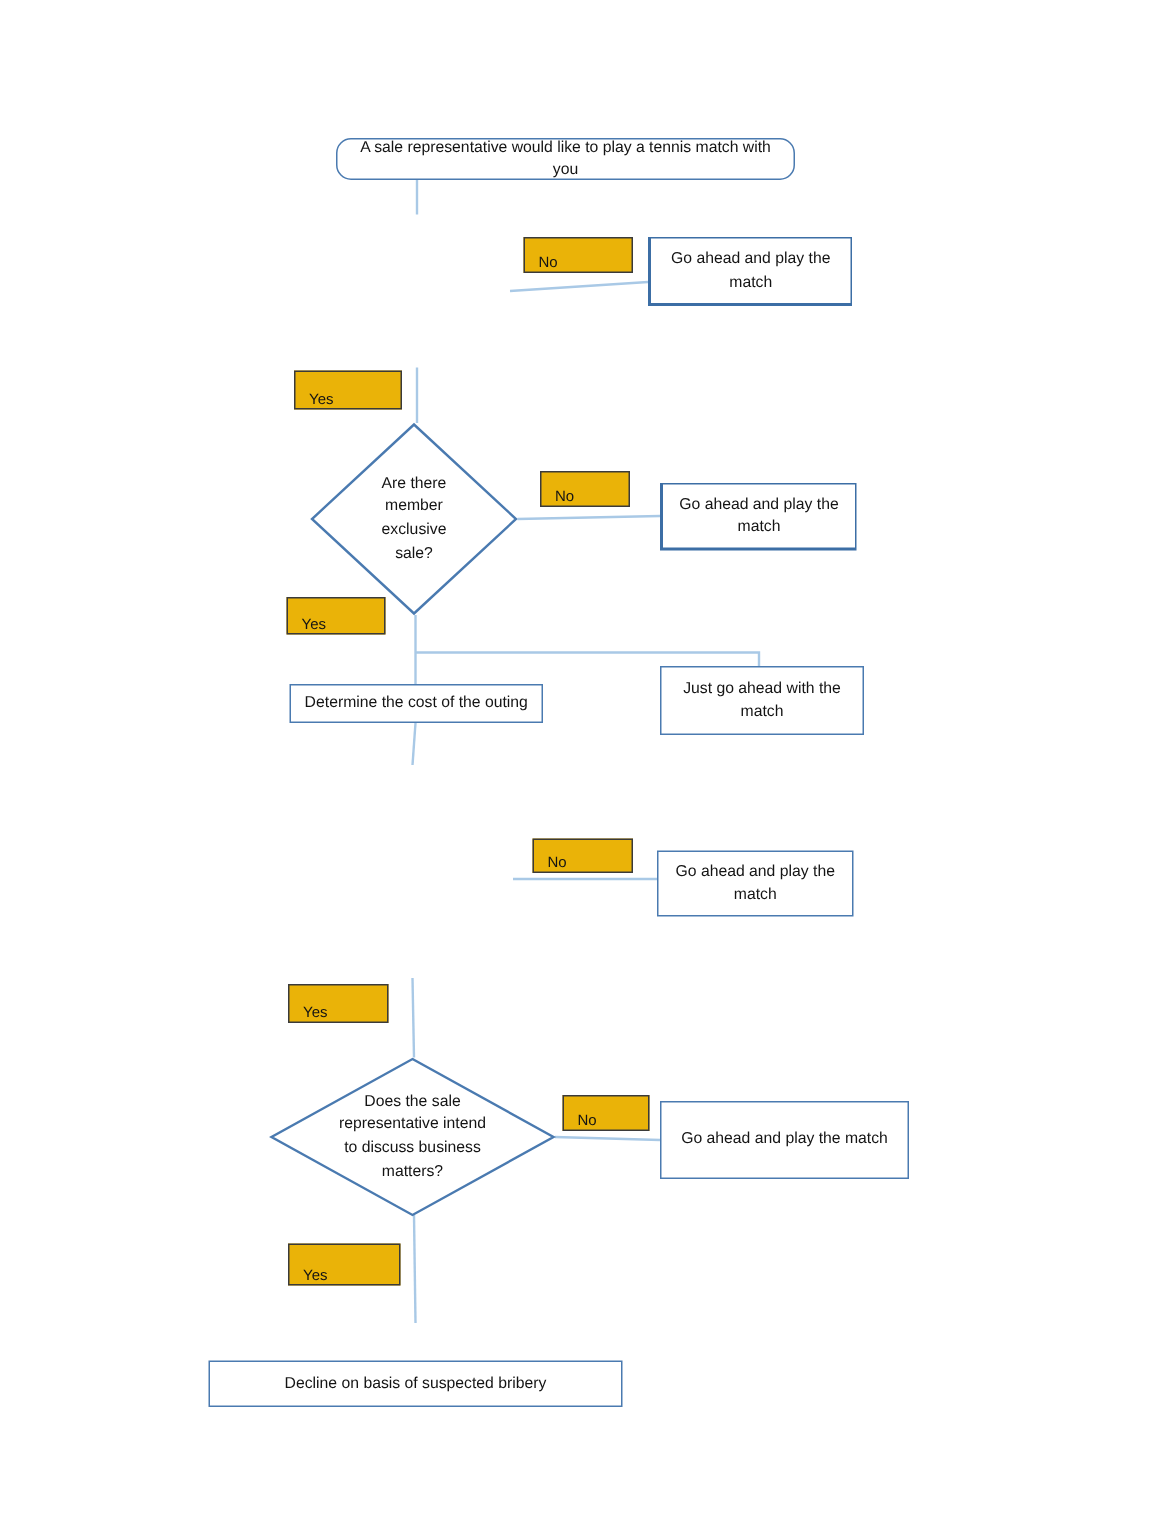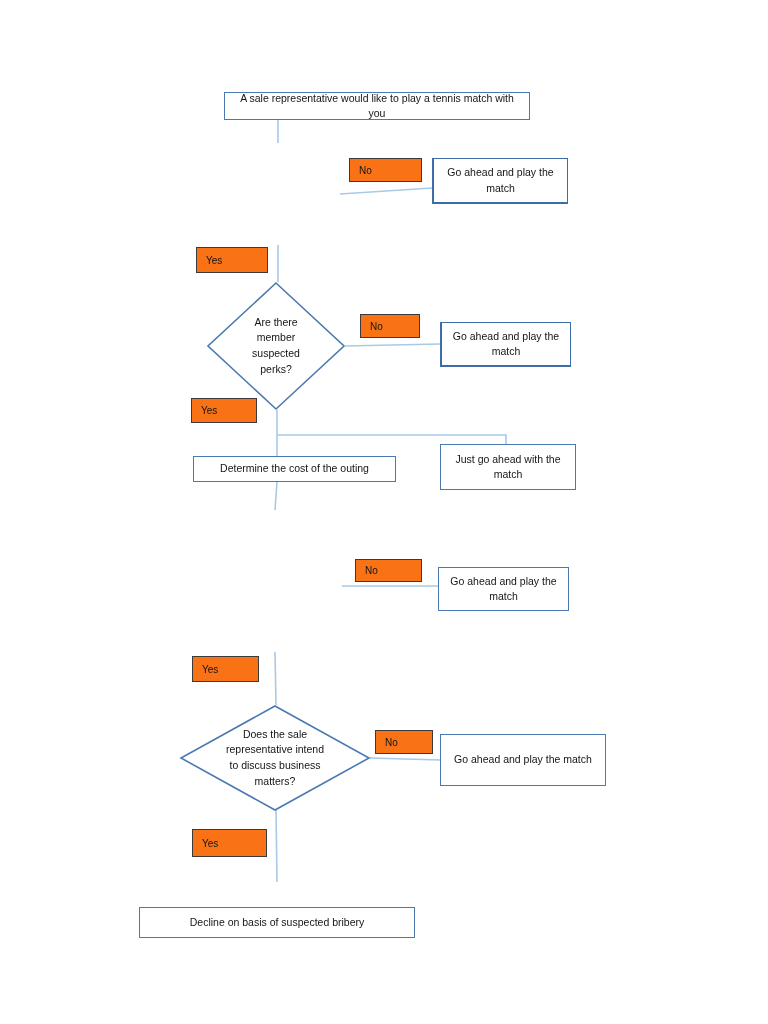--- a/index.html
+++ b/index.html
@@ -51,21 +51,22 @@
     border-left-width: 2.4px;
   }
   
   .label-box {
     border: 1.4px solid #3a3a3a;
     font-size: 10px;
     justify-content: flex-start;
     padding-left: 9px;
     text-align: left;
     color: #141414;
-    background: #f97316;
+    background: #eab308;
+    align-items: flex-end;
   }
   
   .decision {
     position: absolute;
   }
   .decision svg {
     position: absolute;
     left: 0;
     top: 0;
     overflow: visible;
@@ -121,21 +122,21 @@
       <path d="M342,586 L438,586"></path>
 
       <path d="M275,652 L276,705"></path>
 
       <path d="M370,758 L440,760"></path>
 
       <path d="M276,810 L277,882"></path>
     </g>
   </svg>
 
-  <div class="node proc" style="left:224px; top:92px; width:306px; height:28px;">
+  <div class="node proc" style="left:224px; top:92px; width:306px; height:28px;border-radius:10px;">
     <span>A sale representative would like to play a tennis match with you</span>
   </div>
 
 
   <div class="node label-box" style="left:349px; top:158px; width:73px; height:24px;">
     <span>No</span>
   </div>
 
   <div class="node proc heavy" style="left:432px; top:158px; width:136px; height:46px;">
     <span>Go ahead and play the match</span>
@@ -143,41 +144,41 @@
 
   <div class="node label-box" style="left:196px; top:247px; width:72px; height:26px;">
     <span>Yes</span>
   </div>
 
   <div class="decision" style="left:207px; top:282px; width:138px; height:128px;">
     <svg width="138" height="128" viewBox="0 0 138 128">
       <polygon points="69,1 137,64 69,127 1,64" fill="#ffffff" stroke="#4a7ab0" stroke-width="1.6"></polygon>
     </svg>
     <div class="dtext">
-      <span>Are there member suspected perks?</span>
+      <span>Are there member exclusive sale?</span>
     </div>
   </div>
 
   <div class="node label-box" style="left:360px; top:314px; width:60px; height:24px;">
     <span>No</span>
   </div>
 
   <div class="node proc heavy" style="left:440px; top:322px; width:131px; height:45px;">
     <span>Go ahead and play the match</span>
   </div>
 
   <div class="node label-box" style="left:191px; top:398px; width:66px; height:25px;">
     <span>Yes</span>
   </div>
 
   <div class="node proc" style="left:440px; top:444px; width:136px; height:46px;">
     <span>Just go ahead with the match</span>
   </div>
 
-  <div class="node proc" style="left:193px; top:456px; width:203px; height:26px;">
+  <div class="node proc" style="left:193px; top:456px; width:169px; height:26px;">
     <span>Determine the cost of the outing</span>
   </div>
 
 
   <div class="node label-box" style="left:355px; top:559px; width:67px; height:23px;">
     <span>No</span>
   </div>
 
   <div class="node proc" style="left:438px; top:567px; width:131px; height:44px;">
     <span>Go ahead and play the match</span>

